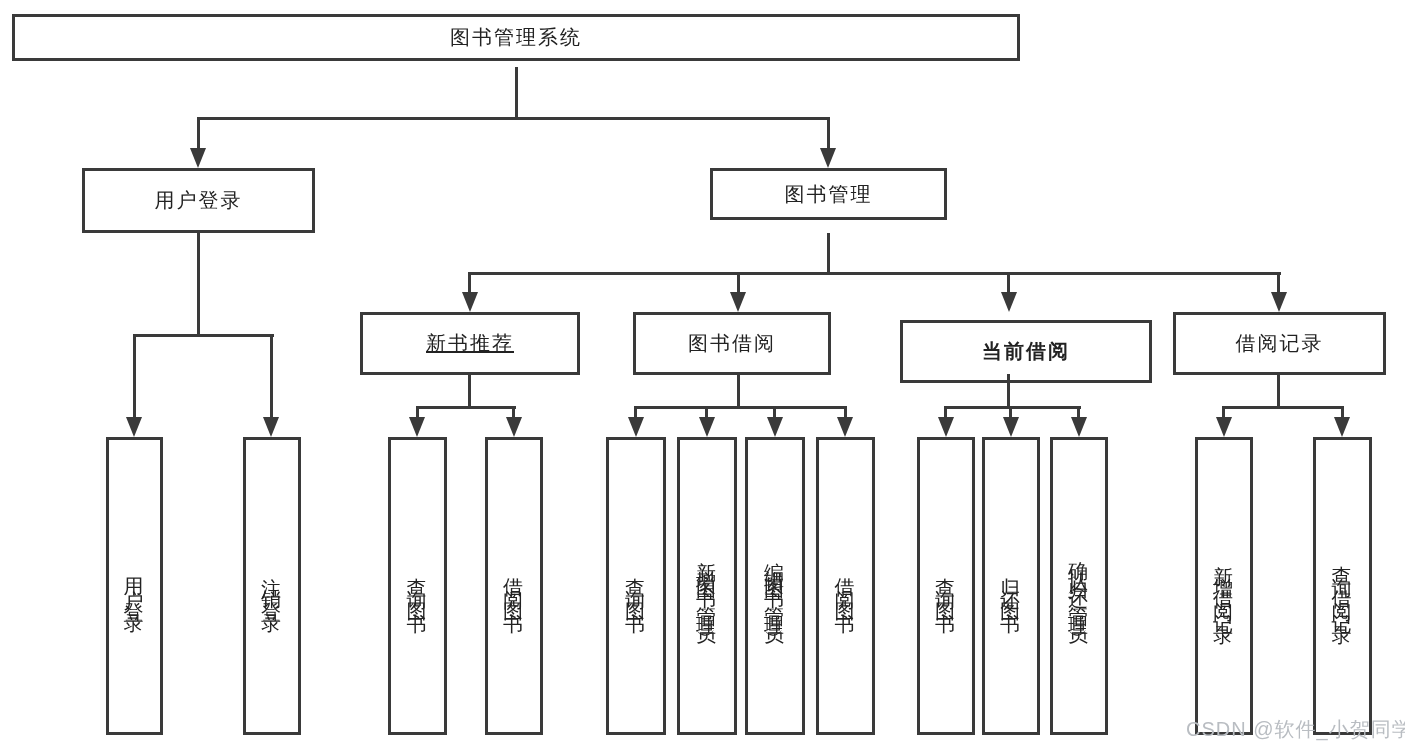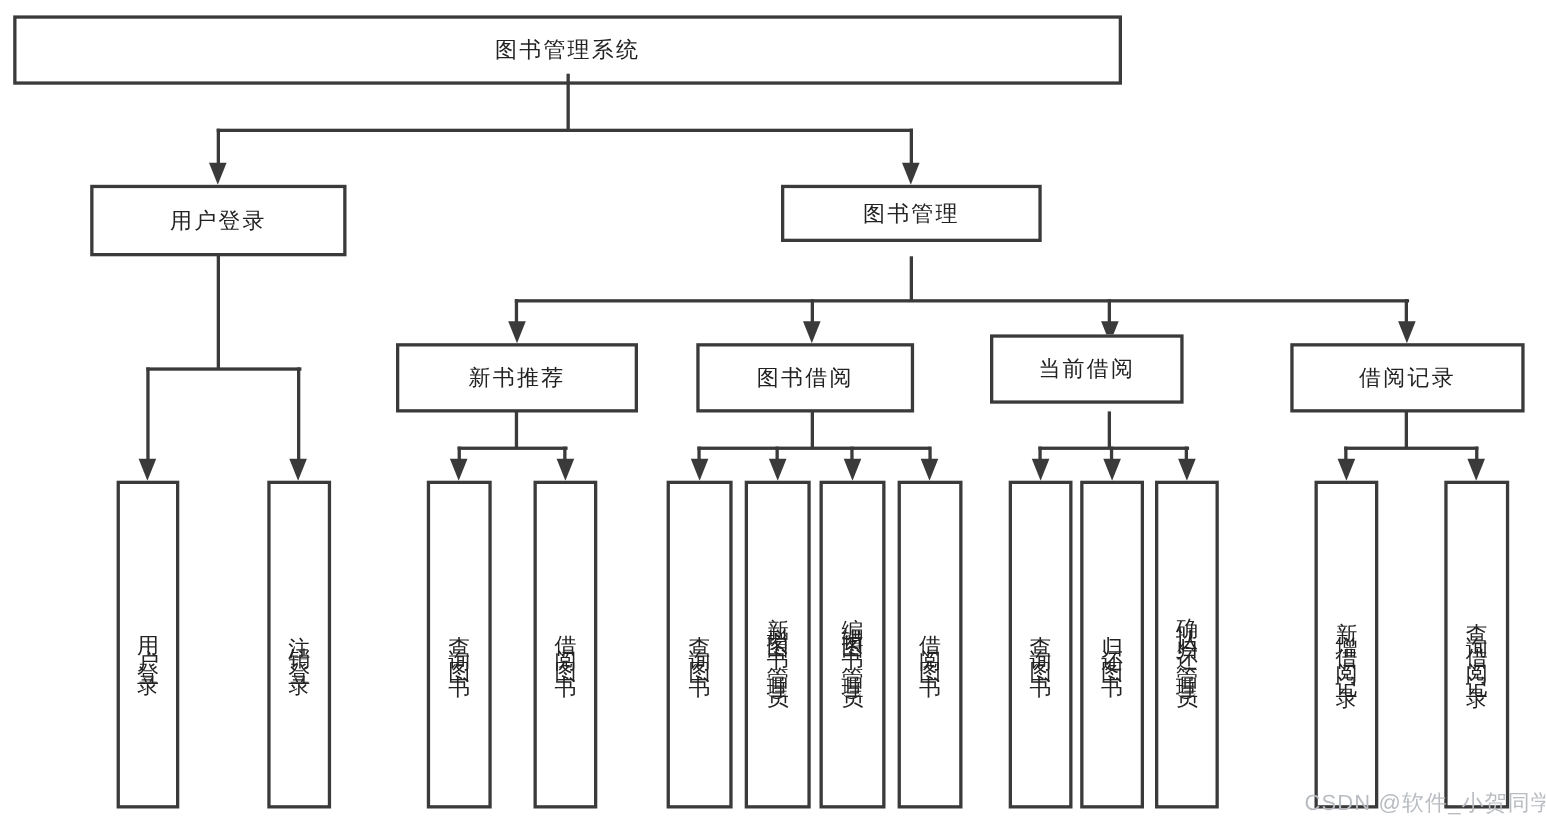--- a/index.html
+++ b/index.html
@@ -72,21 +72,21 @@
     letter-spacing:1px;
     color:var(--watermark);
     white-space:nowrap;
   }
 </style>
 </head>
 <body>
 
 <div class="canvas">
 
-  <div class="hbox" style="left:12px;top:14px;width:1008px;height:63px;">图书管理系统</div>
+  <div class="hbox" style="left:12px;top:14px;width:1008px;height:47px;">图书管理系统</div>
 
   <div class="ln" style="left:515px;top:67px;width:3px;height:52px;"></div>
   <div class="ln" style="left:197px;top:117px;width:633px;height:3px;"></div>
   <div class="ln" style="left:197px;top:117px;width:3px;height:36px;"></div>
   <div class="tri" style="left:190px;top:148px;"></div>
   <div class="ln" style="left:827px;top:117px;width:3px;height:36px;"></div>
   <div class="tri" style="left:820px;top:148px;"></div>
 
   <div class="hbox" style="left:82px;top:168px;width:233px;height:65px;">用户登录</div>
   <div class="hbox" style="left:710px;top:168px;width:237px;height:52px;">图书管理</div>
@@ -102,23 +102,23 @@
   <div class="ln" style="left:468px;top:272px;width:813px;height:3px;"></div>
   <div class="ln" style="left:468px;top:272px;width:3px;height:24px;"></div>
   <div class="tri" style="left:462px;top:292px;"></div>
   <div class="ln" style="left:737px;top:272px;width:3px;height:24px;"></div>
   <div class="tri" style="left:730px;top:292px;"></div>
   <div class="ln" style="left:1007px;top:272px;width:3px;height:24px;"></div>
   <div class="tri" style="left:1001px;top:292px;"></div>
   <div class="ln" style="left:1277px;top:272px;width:3px;height:24px;"></div>
   <div class="tri" style="left:1271px;top:292px;"></div>
 
-  <div class="hbox" style="left:360px;top:312px;width:220px;height:63px;">新书推荐</div>
+  <div class="hbox" style="left:360px;top:312px;width:220px;height:63px;text-decoration:underline;">新书推荐</div>
   <div class="hbox" style="left:633px;top:312px;width:198px;height:63px;">图书借阅</div>
-  <div class="hbox" style="left:900px;top:304px;width:176px;height:63px;">当前借阅</div>
+  <div class="hbox" style="left:900px;top:320px;width:252px;height:63px;font-weight:bold;">当前借阅</div>
   <div class="hbox" style="left:1173px;top:312px;width:213px;height:63px;">借阅记录</div>
 
   <div class="ln" style="left:468px;top:374px;width:3px;height:34px;"></div>
   <div class="ln" style="left:416px;top:406px;width:100px;height:3px;"></div>
   <div class="ln" style="left:416px;top:406px;width:3px;height:13px;"></div>
   <div class="tri" style="left:409px;top:417px;"></div>
   <div class="ln" style="left:512px;top:406px;width:3px;height:13px;"></div>
   <div class="tri" style="left:506px;top:417px;"></div>
 
   <div class="ln" style="left:737px;top:374px;width:3px;height:34px;"></div>

